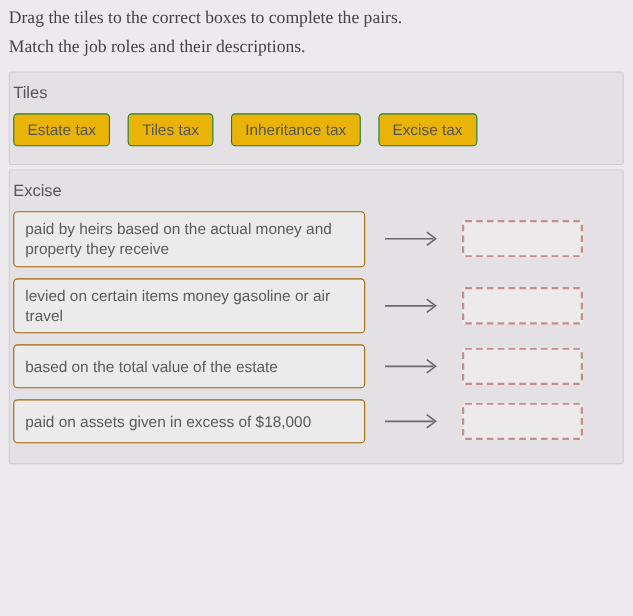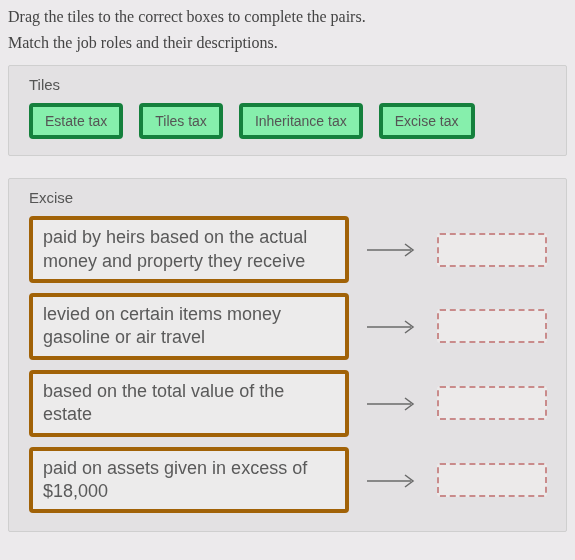--- a/index.html
+++ b/index.html
@@ -10,53 +10,53 @@
     height: 560px;
     color: #3a3a3a;
     overflow: hidden;
     padding: 4px 8px 8px 8px;
   }
   .instructions { font-size: 16px; line-height: 1.6; color: #444; margin-bottom: 10px; font-family: Liberation Serif, serif; }
   .panel {
     background: #e3e1e3;
     border: 1px solid #cfcfcf;
     border-radius: 2px;
-    padding: 10px 14px 16px 20px;
-    margin-bottom: 22px;
+    padding: 10px 14px 16px 3px;
+    margin-bottom: 4px;
   }
   .panel-title { font-size: 15px; color: #555; margin-bottom: 10px; }
   .tiles-row { display: flex; gap: 16px; flex-wrap: nowrap; align-items: center; }
   .tile {
-    background: #86efac;
-    border: 4px solid #15803d;
+    background: #eab308;
+    border: 1px solid #15803d;
     border-radius: 4px;
     padding: 6px 12px;
     font-size: 14px;
     color: #555;
     cursor: grab;
     white-space: nowrap;
   }
   .pairs-panel { padding-bottom: 18px; }
   .pair-row {
     display: flex;
     align-items: center;
     gap: 14px;
     margin-top: 10px;
   }
   .desc {
     flex: 0 0 320px;
     background: #ecebeb;
-    border: 4px solid #a16207;
+    border: 1px solid #a16207;
     border-radius: 4px;
     padding: 6px 10px;
-    font-size: 18px;
+    font-size: 14px;
     color: #5a5a5a;
     min-height: 40px;
     display: flex;
-    align-items: flex-end;
+    align-items: center;
     line-height: 1.3;
   }
   .arrow {
     flex: 0 0 60px;
     text-align: center;
     color: #6a6a6a;
   }
   .arrow svg { display: inline-block; vertical-align: middle; }
   .drop {
     flex: 0 0 110px;

